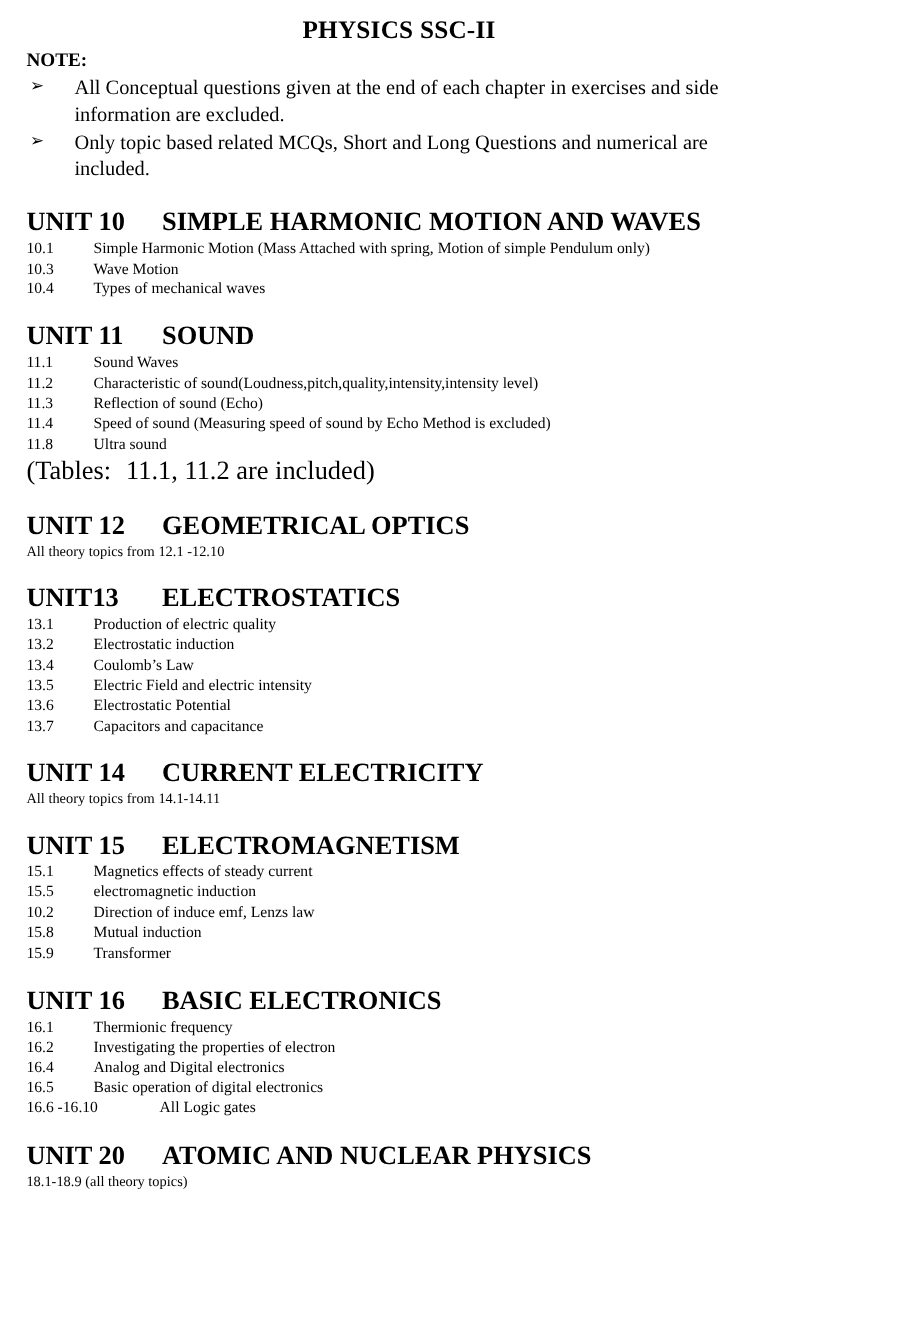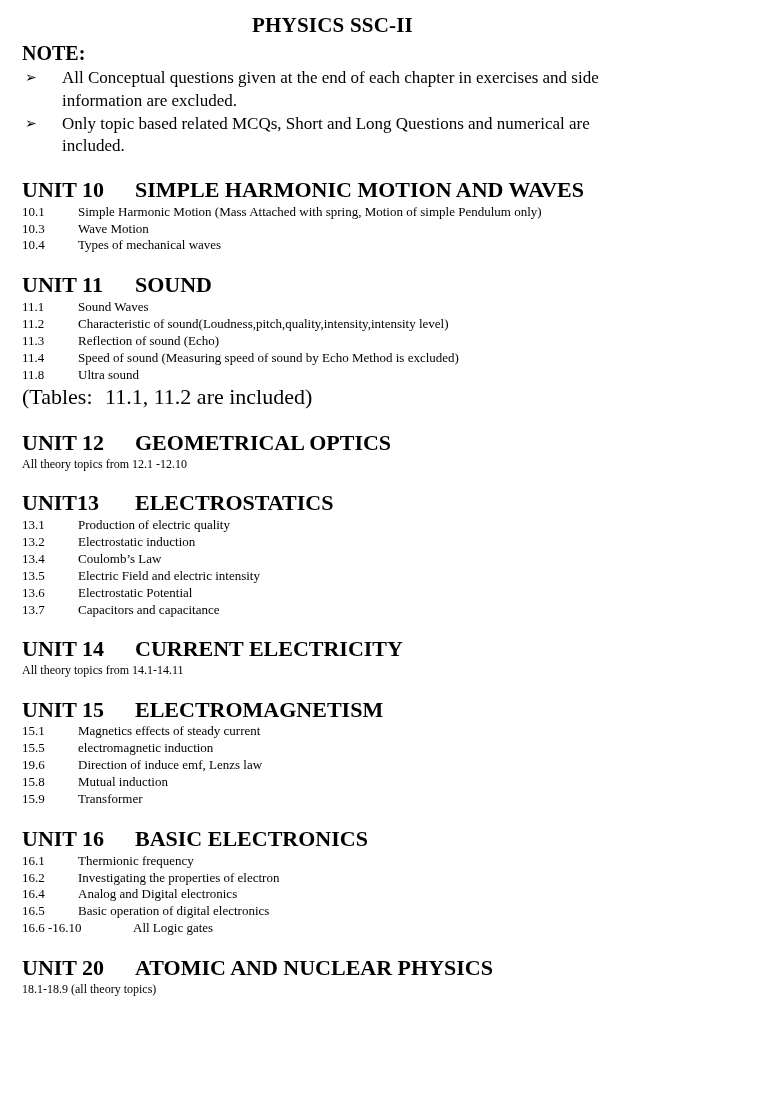--- a/index.html
+++ b/index.html
@@ -29,21 +29,21 @@
     font-size: 21px;
     font-weight: bold;
     text-align: center;
     letter-spacing: .2px;
     margin: 3px 0 4px 0;
     line-height: 1.15;
   }
 
   
   .note-label {
-    font-size: 20px;
+    font-size: 16px;
     font-weight: bold;
     line-height: 1.25;
     margin: 0 0 1px 0;
   }
   .note-list {
     margin: 0;
     padding: 0;
     list-style: none;
   }
   .note-item {
@@ -173,21 +173,21 @@
       <div class="unit">
         <div class="unit-head"><span class="u-label">UNIT 14</span><span class="u-title">CURRENT ELECTRICITY</span></div>
         <div class="unit-plain">All theory topics from 14.1-14.11</div>
       </div>
       <div class="unit-spacer"></div>
       <div class="unit">
         <div class="unit-head"><span class="u-label">UNIT 15</span><span class="u-title">ELECTROMAGNETISM</span></div>
         <ul class="topics">
           <li class="topic"><span class="t-num">15.1</span><span class="t-text">Magnetics effects of steady current</span></li>
           <li class="topic"><span class="t-num">15.5</span><span class="t-text">electromagnetic induction</span></li>
-          <li class="topic"><span class="t-num">19.6</span><span class="t-text">Direction of induce emf, Lenzs law</span></li>
+          <li class="topic"><span class="t-num">10.2</span><span class="t-text">Direction of induce emf, Lenzs law</span></li>
           <li class="topic"><span class="t-num">15.8</span><span class="t-text">Mutual induction</span></li>
           <li class="topic"><span class="t-num">15.9</span><span class="t-text">Transformer</span></li>
         </ul>
       </div>
       <div class="unit-spacer"></div>
       <div class="unit">
         <div class="unit-head"><span class="u-label">UNIT 16</span><span class="u-title">BASIC ELECTRONICS</span></div>
         <ul class="topics">
           <li class="topic"><span class="t-num">16.1</span><span class="t-text">Thermionic frequency</span></li>
           <li class="topic"><span class="t-num">16.2</span><span class="t-text">Investigating the properties of electron</span></li>

